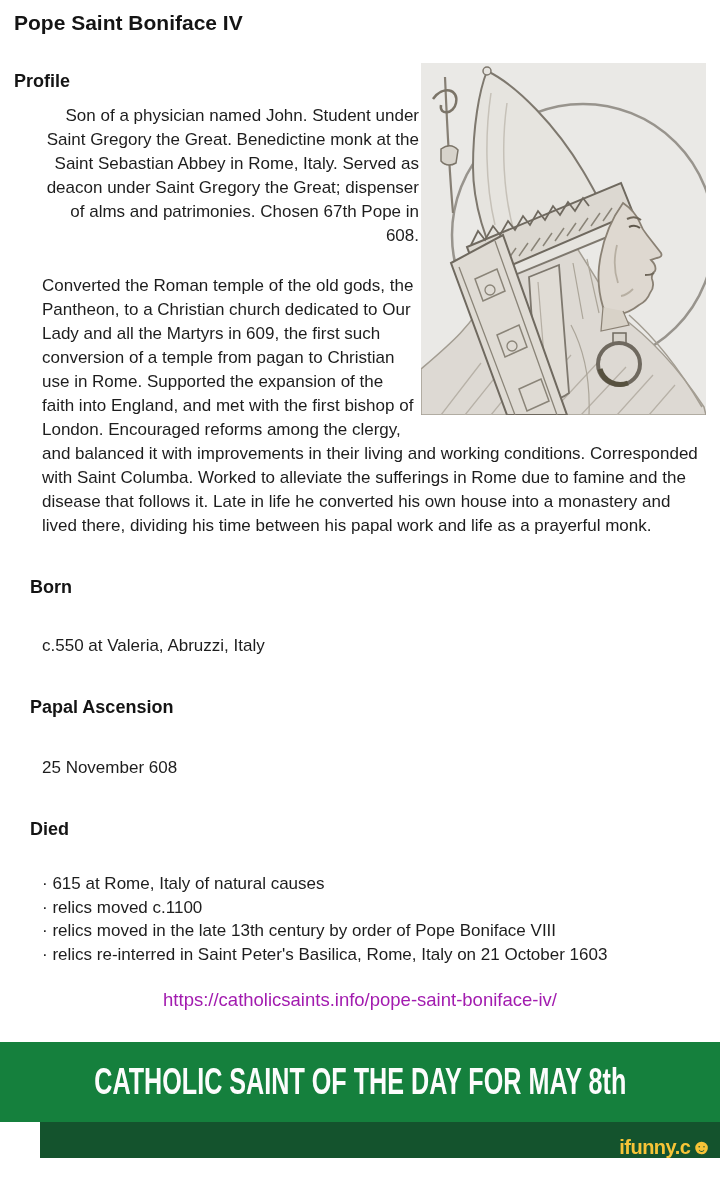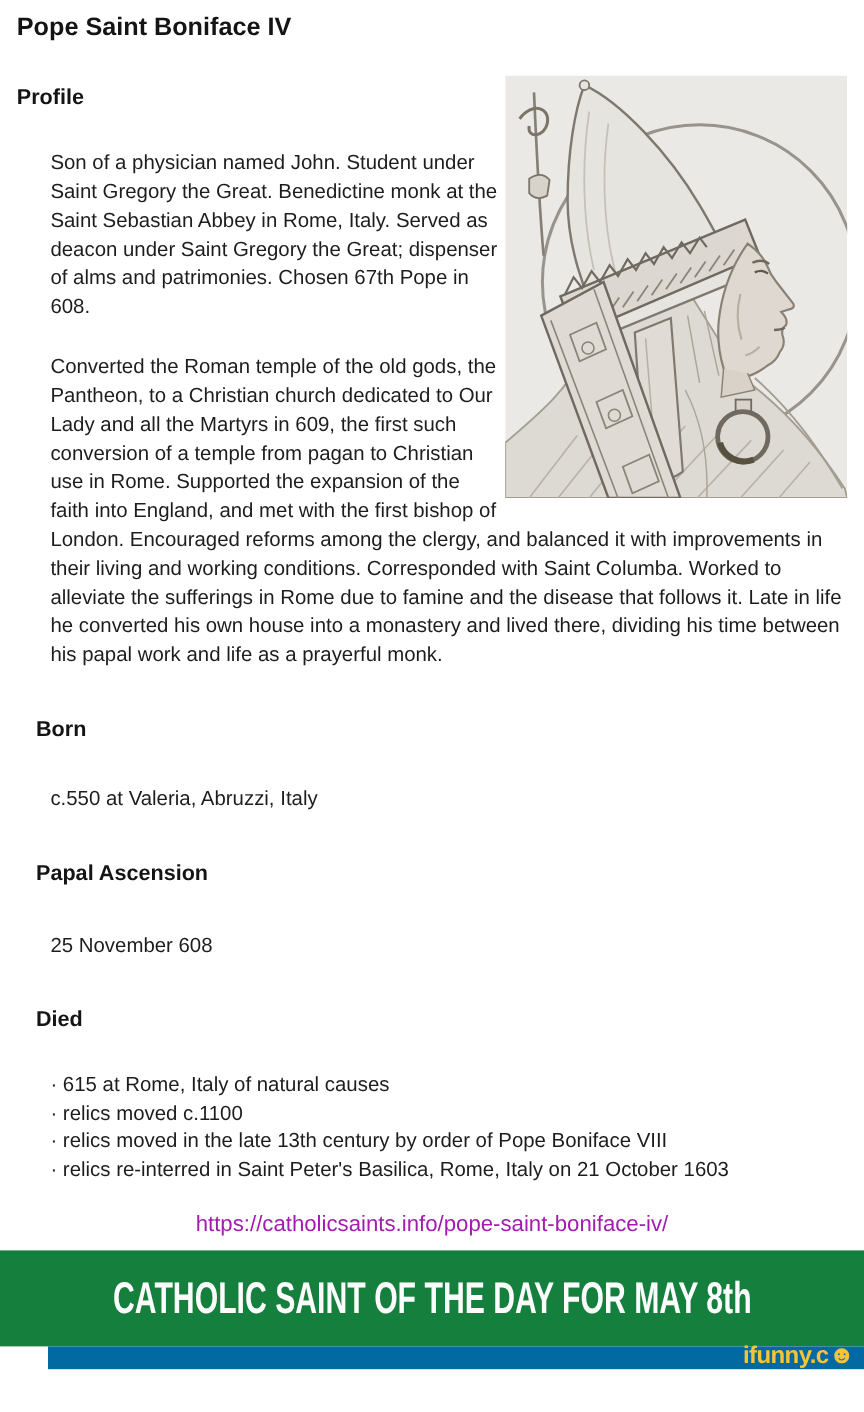--- a/index.html
+++ b/index.html
@@ -15,37 +15,37 @@
   h1.title { font-size:21px; line-height:26px; margin:0; font-weight:bold; color:#141414; }
   .flow { display:flow-root; }
   figure.portrait {
     float:right; width:285px; height:352px;
     margin:27px 0 14px 2px; padding:0;
   }
   figure.portrait svg { display:block; }
   h2.sec { font-size:18px; line-height:22px; font-weight:bold; color:#141414; margin:34px 0 0 0; }
   h2.sec.gap38 { margin-top:38px;margin-left:16px; }
   p { font-size:17px; line-height:24px; margin:0 0 0 28px; }
-  p.para1 { margin-top:32px; }
+  p.para1 { margin-top:12px;text-align:right; }
   p.para2 { margin-top:26px; }
   p.value { margin-top:36px; }
   p.value.gap38 { margin-top:38px; }
   .bullets { margin:32px 0 0 28px; }
   .bullets p { margin:0; line-height:23.5px; }
   p.link-row { margin:22px 0 0 0; text-align:center; }
   a.src-link { color:#a21caf; text-decoration:none; font-size:18.5px; }
   .banner {
     height:80px; background:#15803d; display:flex;
     align-items:center; justify-content:center; overflow:hidden;
   }
   .banner-text {
     color:#fcfcfc; font-weight:bold; font-size:37px; white-space:nowrap;
     transform:scaleX(0.68); letter-spacing:0;
   }
-  .strip { height:19px; background:#0369a1; position:relative;margin-left:40px; }
+  .strip { height:36px; background:#14532d; position:relative;margin-left:40px; }
   .ifunny {
     position:absolute; right:8px; bottom:1px;
     font-weight:bold; font-size:20px; letter-spacing:-0.5px;
     color:#f7c437; line-height:20px; white-space:nowrap;
   }
   .ifunny .smiley { font-size:21px; }
 </style>
 </head>
 <body>
 

